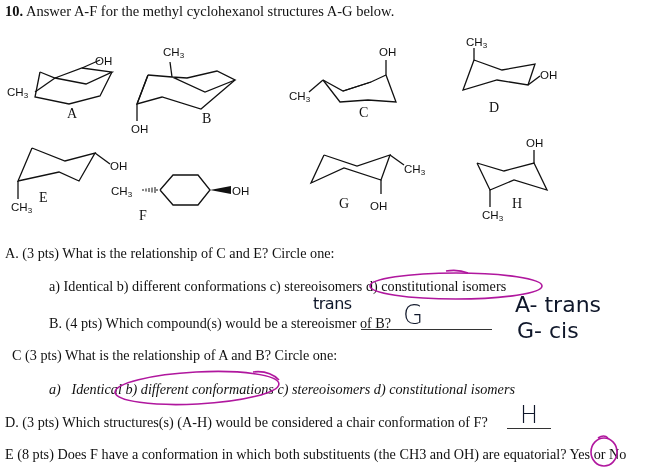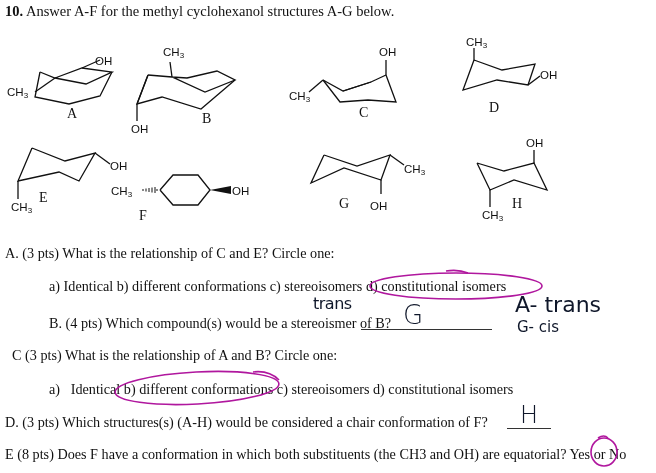--- a/index.html
+++ b/index.html
@@ -120,21 +120,21 @@
 <div class="txt" style="left:5px;top:245px;text-align:center;">A. (3 pts) What is the relationship of C and E? Circle one:</div>
 <div class="txt" style="left:49px;top:278px;">
   <span>a) Identical b) different conformations c) stereoisomers</span>
   <span>d) constitutional isomers</span>
 </div>
 
 <div class="txt" style="left:5px;top:315px;margin-left:44px;">B. (4 pts) Which compound(s) would be a stereoismer of B?</div>
 <div class="blank" style="left:361px;top:328px;width:131px;"></div>
 
 <div class="txt" style="left:12px;top:347px;">C (3 pts) What is the relationship of A and B? Circle one:</div>
-<div class="txt" style="left:49px;top:381px;">
+<div class="txt" style="left:49px;top:381px;font-style:italic;">
   <span>a)</span>&nbsp;&nbsp;
   <span>Identical</span>
   <span>b) different conformations</span>
   <span>c) stereoisomers d) constitutional isomers</span>
 </div>
 
 <div class="txt" style="left:5px;top:414px;">D. (3 pts) Which structures(s) (A-H) would be considered a chair conformation of F?</div>
 <div class="blank" style="left:507px;top:427px;width:44px;"></div>
 
 <div class="txt" style="left:5px;top:446px;">
@@ -148,14 +148,14 @@
   <ellipse cx="456" cy="286" rx="86" ry="13"></ellipse>
   <path d="M446,271 q12,-2 22,2"></path>
   <ellipse cx="197" cy="388" rx="82" ry="16" transform="rotate(-3 197 388)"></ellipse>
   <path d="M253,372 q16,-2 26,8"></path>
   <ellipse cx="604" cy="452" rx="13" ry="14"></ellipse>
   <path d="M598,438 q6,-4 10,0"></path>
 </svg>
 <div class="hand" style="left:313px;top:294px;font-size:16px;letter-spacing:-0.5px;">trans</div>
 <div class="hand" style="left:403px;top:300px;font-size:26px;font-weight:300;">G</div>
 <div class="hand" style="left:515px;top:292px;font-size:22px;">A- trans</div>
-<div class="hand" style="left:517px;top:318px;font-size:15px;">G- cis</div>
+<div class="hand" style="left:517px;top:318px;font-size:22px;">G- cis</div>
 <div class="hand" style="left:520px;top:401px;font-size:24px;font-weight:300;">H</div>
 
 </body></html>

